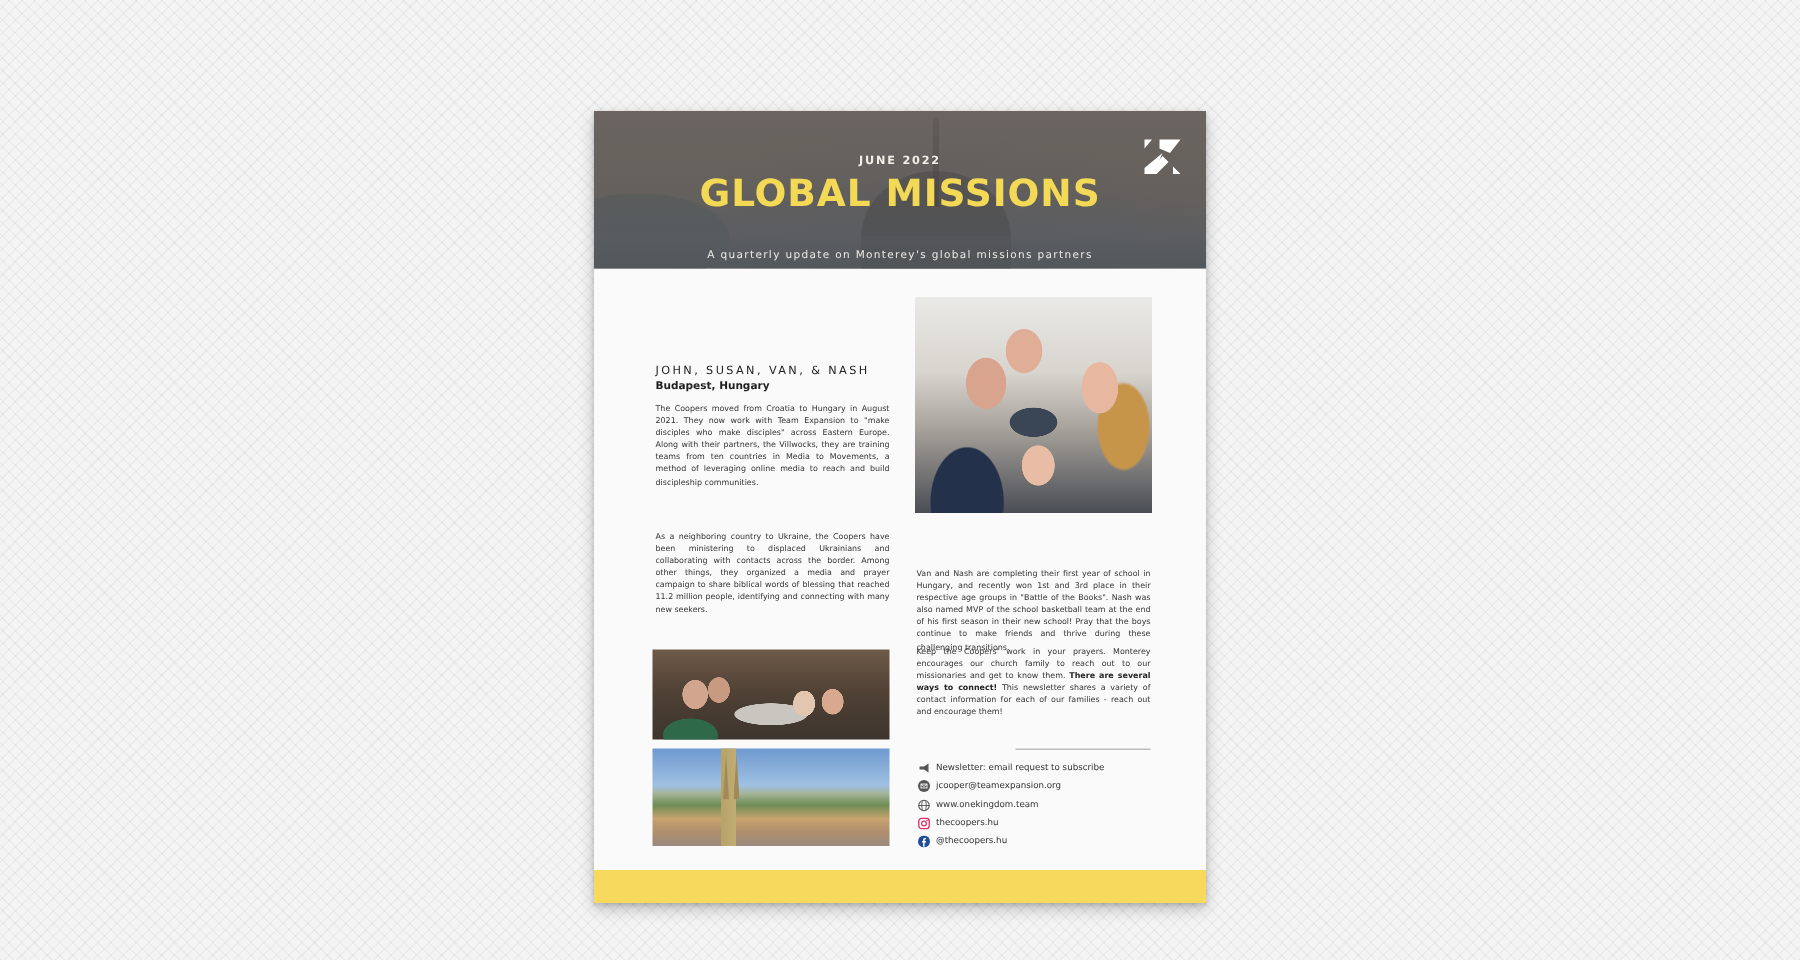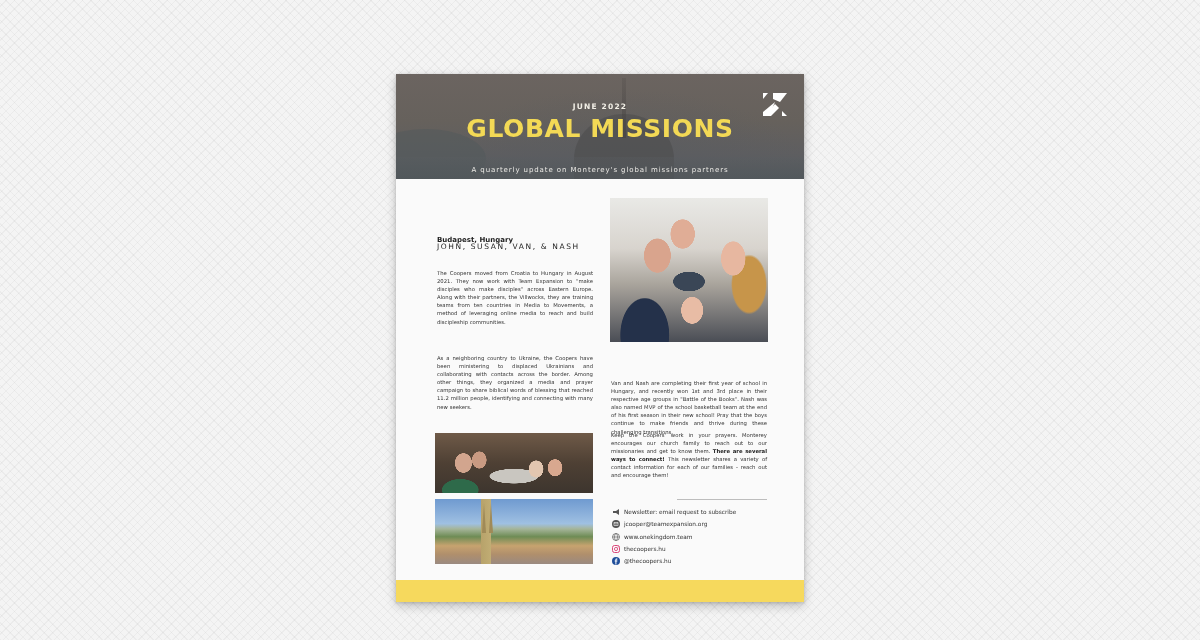--- a/index.html
+++ b/index.html
@@ -68,21 +68,21 @@
     .spot-title {
       position: absolute; left: 41px; top: 128px; width: 180px;
       color: #f0d95c; font-size: 14.5px; font-weight: bold; line-height: 17px;
       letter-spacing: 0.3px;
     }
     .names {
       position: absolute; left: 41px; top: 168px; width: 170px;
       color: #1f1f1f; font-size: 7.5px; font-weight: normal; letter-spacing: 1.6px;
     }
     .location {
-      position: absolute; left: 41px; top: 162px; width: 170px;
+      position: absolute; left: 41px; top: 179px; width: 170px;
       color: #1f1f1f; font-size: 7px; font-weight: bold;
     }
     .body-text {
       position: absolute;
       color: #333; font-size: 5.3px; line-height: 8.1px; text-align: justify;
     }
     .body-text b { color: #222; }
     .p1 { left: 41px; top: 195px; width: 156px; }
     .p2 { left: 41px; top: 280px; width: 156px; }
     .p3 { left: 215px; top: 305px; width: 156px; }

